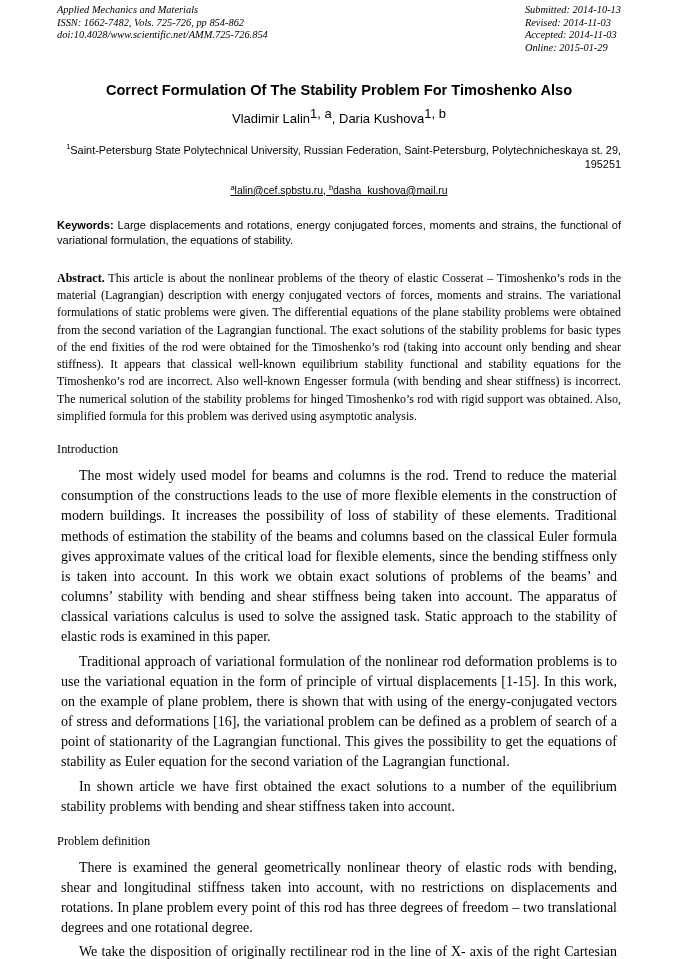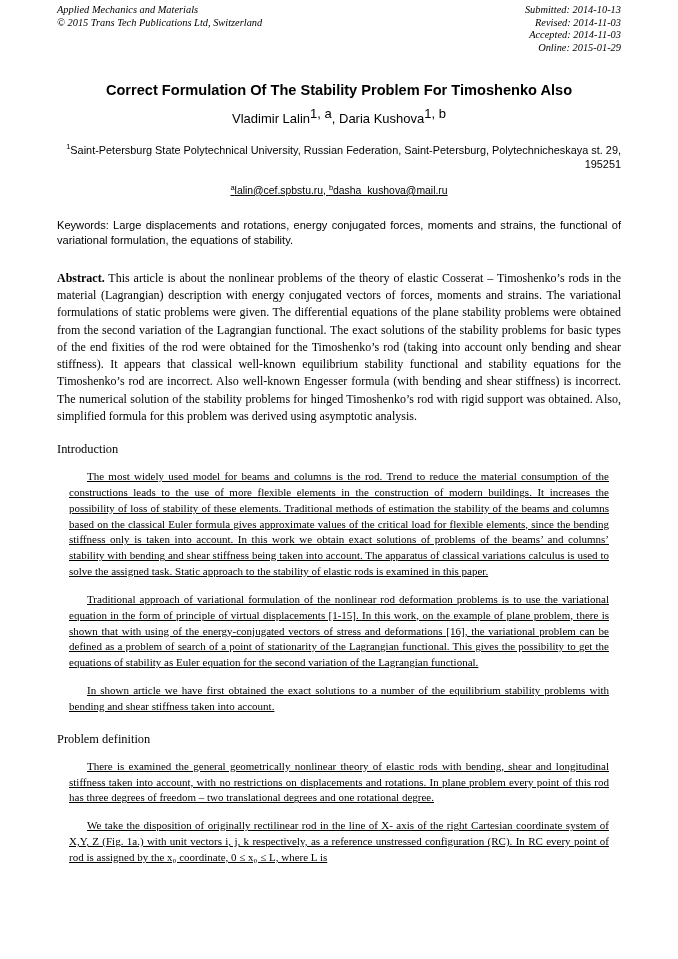--- a/index.html
+++ b/index.html
@@ -6,21 +6,21 @@
   body {
     width:678px; height:959px;
     background:#ffffff; color:#000000;
     font-family:"Liberation Serif", serif;
     overflow:hidden;
   }
   .page { padding:4px 57px 0 57px; box-sizing:border-box; }
 
   .hdr { display:flex; justify-content:space-between; font-style:italic; font-size:10.4px; line-height:1.22; }
   .hdr-left div, .hdr-right div { white-space:nowrap; }
-  .hdr-right { text-align:right; }
+  .hdr-right { }
 
   .title {
     text-align:center; font-family:"Liberation Sans", sans-serif;
     font-weight:bold; font-size:14.6px; margin-top:26px; line-height:1.25;
   }
   .authors {
     text-align:center; font-family:"Liberation Sans", sans-serif;
     font-size:13px; margin-top:7px;
   }
   .authors sup { font-size:13px; }
@@ -31,44 +31,45 @@
   .affil sup, .emails sup { font-size:7.5px; }
   .emails {
     text-align:center; font-family:"Liberation Sans", sans-serif;
     font-size:10.4px; margin-top:11px;text-decoration:underline;
   }
 
   .keywords {
     font-family:"Liberation Sans", sans-serif; font-size:11.1px;
     margin-top:22px; text-align:justify; line-height:1.38;
   }
-  .keywords .lead { font-weight:normal; }
+  .keywords .lead { font-weight:bold; }
 
   .abstract {
     font-size:12px; margin-top:21px; text-align:justify; line-height:1.44;
   }
   .abstract .lead { font-weight:bold; }
 
   .section-heading {
     font-weight:normal; font-size:12.4px; margin-top:17px; margin-bottom:9px;
   }
   .para {
-    font-size:11px; text-align:justify; line-height:1.44;
-    text-indent:18px; margin:12px;text-decoration:underline;
+    font-size:14px; text-align:justify; line-height:1.44;
+    text-indent:18px; margin:4px;
   }
 </style>
 </head>
 <body>
 
 <div class="page">
 
   <div class="hdr">
     <div class="hdr-left">
       <div>Applied Mechanics and Materials</div>
-      <div>© 2015 Trans Tech Publications Ltd, Switzerland</div>
+      <div>ISSN: 1662-7482, Vols. 725-726, pp 854-862</div>
+      <div>doi:10.4028/www.scientific.net/AMM.725-726.854</div>
     </div>
     <div class="hdr-right">
       <div>Submitted: 2014-10-13</div>
       <div>Revised: 2014-11-03</div>
       <div>Accepted: 2014-11-03</div>
       <div>Online: 2015-01-29</div>
     </div>
   </div>
 
   <div class="title">Correct Formulation Of The Stability Problem For Timoshenko Also</div>

